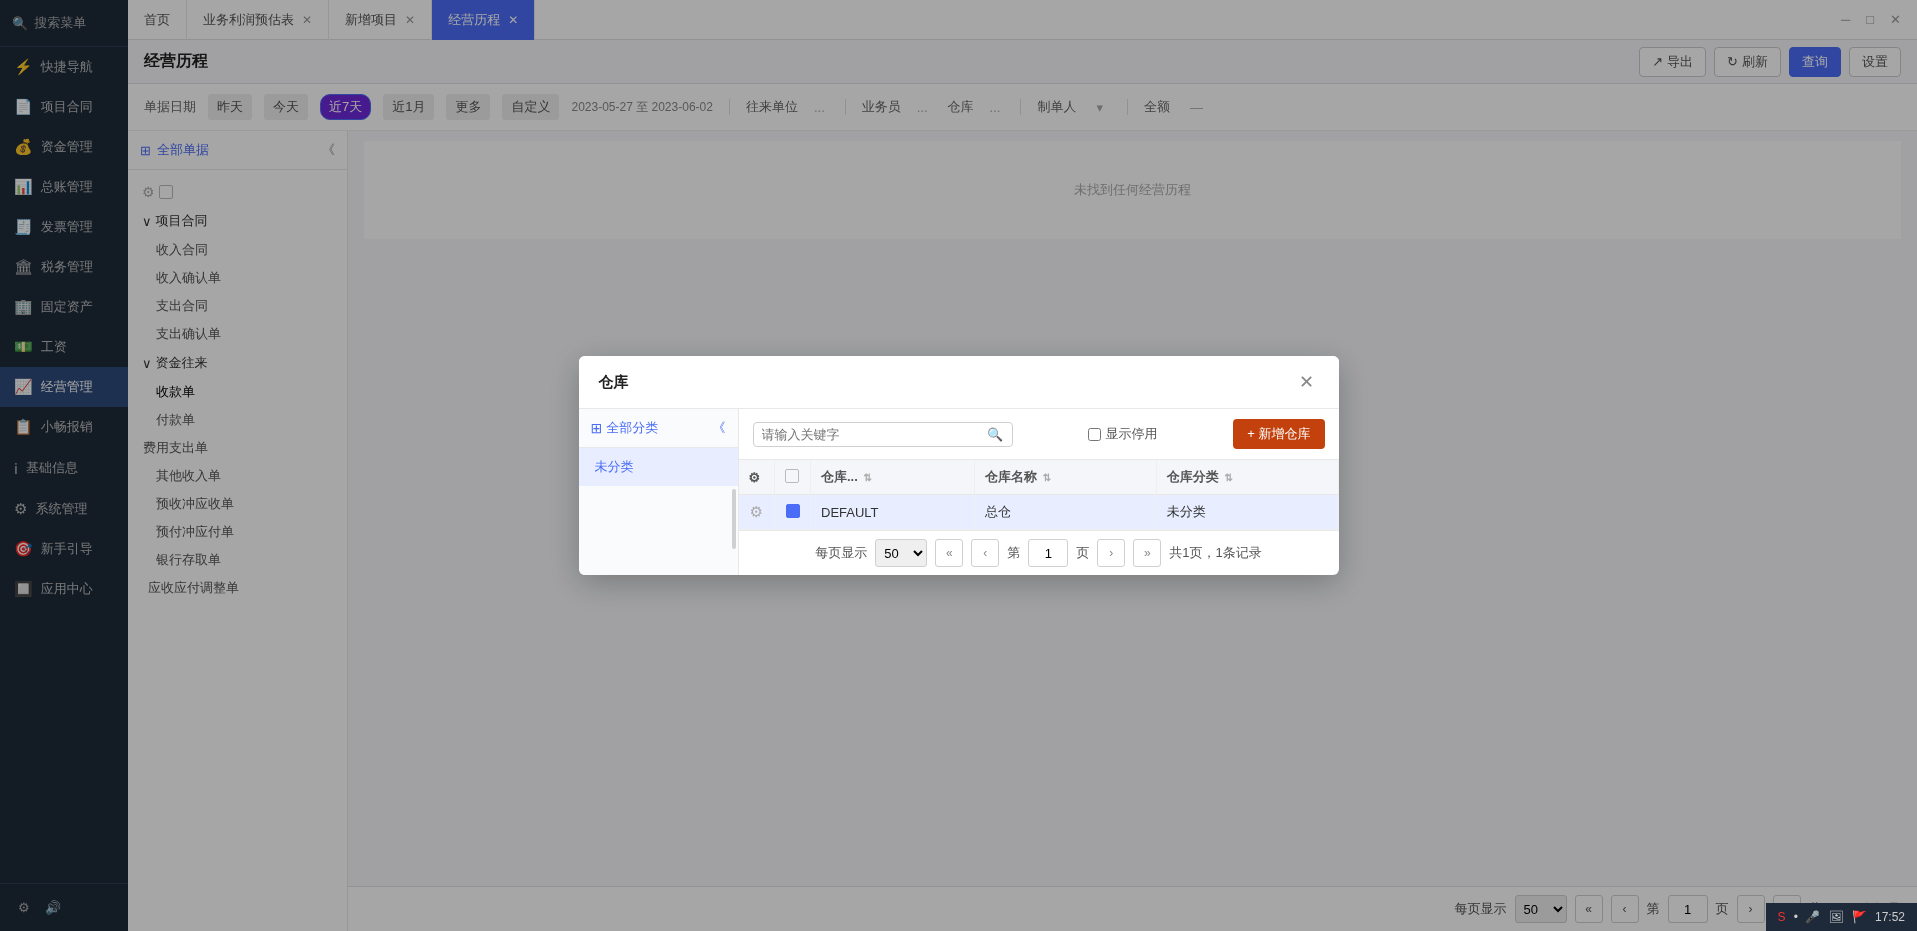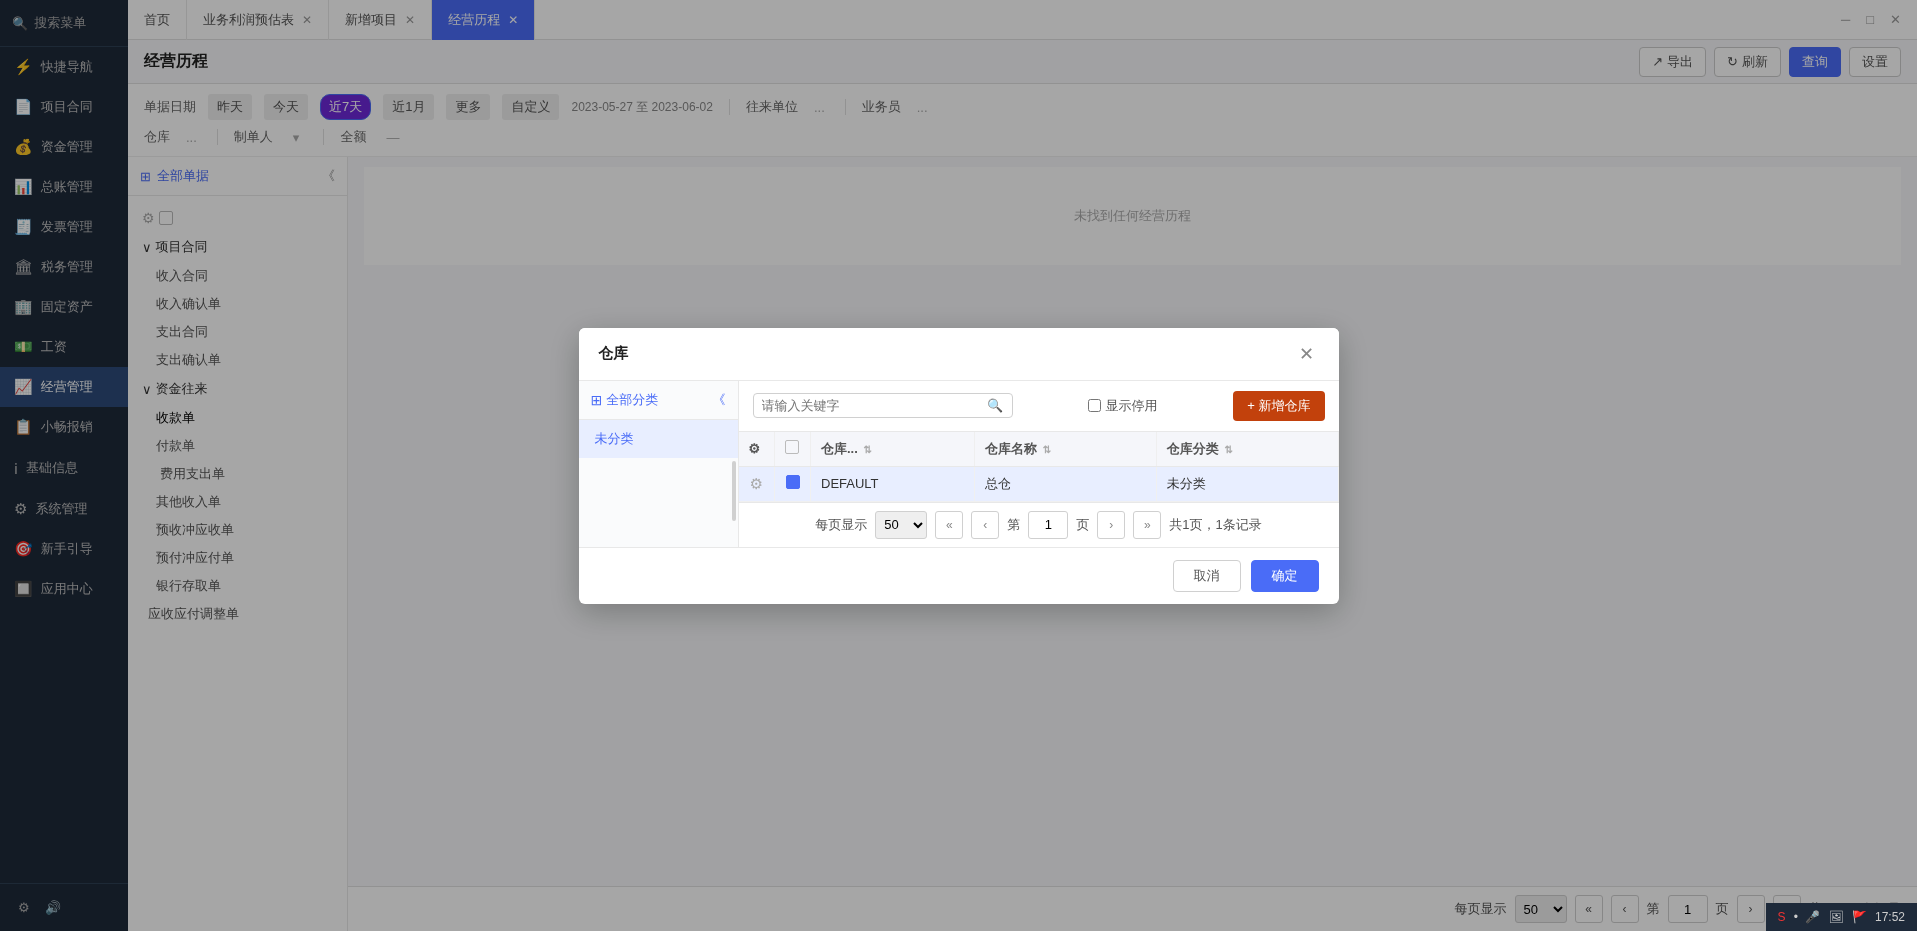--- a/index.html
+++ b/index.html
@@ -58,21 +58,21 @@
       display: flex; align-items: center; gap: 4px;
       padding: 5px 12px; border-radius: 4px; cursor: pointer; font-size: 13px;
       border: 1px solid #d0d0d0; background: #fff; color: #555;
     }
     .topbar-btn.primary { background: #4a6cf7; color: #fff; border-color: #4a6cf7; }
     .topbar-btn.secondary { background: #fff; color: #555; border-color: #ccc; }
 
     
     .filter-bar {
       background: #fff; padding: 10px 16px; border-bottom: 1px solid #eee;
-      display: flex; flex-direction: column; gap: 8px;
+      display: flex; flex-direction: row; gap: 16px;
     }
     .filter-row { display: flex; align-items: center; gap: 12px; flex-wrap: wrap; }
     .filter-label { color: #666; font-size: 13px; }
     .filter-btn {
       padding: 3px 8px; border-radius: 3px; cursor: pointer; font-size: 13px;
       border: 1px solid transparent; color: #555;
     }
     .filter-btn.active { background: #6d28d9; color: #fff; border-color: #4a6cf7; border-radius: 10px; }
     .filter-date { color: #888; font-size: 12px; }
     .filter-dots { color: #aaa; cursor: pointer; padding: 0 4px; }
@@ -405,21 +405,21 @@
           <div style="padding:5px 28px; font-size:13px; color:#555; cursor:pointer;">支出确认单</div>
         </div>
 
         <div>
           <div style="padding:6px 14px; font-size:13px; color:#333; font-weight:500; display:flex; align-items:center; gap:4px; cursor:pointer;">
             <span>∨</span>
             <span>资金往来</span>
           </div>
           <div style="padding:5px 28px; font-size:13px; color:#000000; cursor:pointer;">收款单</div>
           <div style="padding:5px 28px; font-size:13px; color:#555; cursor:pointer;">付款单</div>
-          <div style="padding:5px 32px; font-size:13px; color:#555; cursor:pointer;">费用支出单</div>
+          <div style="padding:5px 15px; font-size:13px; color:#555; cursor:pointer;">费用支出单</div>
           <div style="padding:5px 28px; font-size:13px; color:#555; cursor:pointer;">其他收入单</div>
           <div style="padding:5px 28px; font-size:13px; color:#555; cursor:pointer;">预收冲应收单</div>
           <div style="padding:5px 28px; font-size:13px; color:#555; cursor:pointer;">预付冲应付单</div>
           <div style="padding:5px 28px; font-size:13px; color:#555; cursor:pointer;">银行存取单</div>
           <div style="padding:5px 20px; font-size:13px; color:#555; cursor:pointer;">应收应付调整单</div>
         </div>
       </div>
     </div>
 
     <div style="flex:1; display:flex; flex-direction:column; overflow:hidden;">
@@ -540,24 +540,20 @@
           <span>第</span>
           <input class="mpg-input" type="text" value="1" style="">
           <span>页</span>
           <div class="mpg-btn">›</div>
           <div class="mpg-btn">»</div>
           <span>共1页，1条记录</span>
         </div>
       </div>
     </div>
 
-    <div class="modal-footer">
-      <button class="modal-cancel-btn">取消</button>
-      <button class="modal-confirm-btn">确定</button>
-    </div>
 
   </div>
 </div>
 
 <div class="sys-tray">
   <span style="color:#e33;">S</span>
   <span>•</span>
   <span>🎤</span>
   <span>🖼</span>
   <span>🚩</span>

